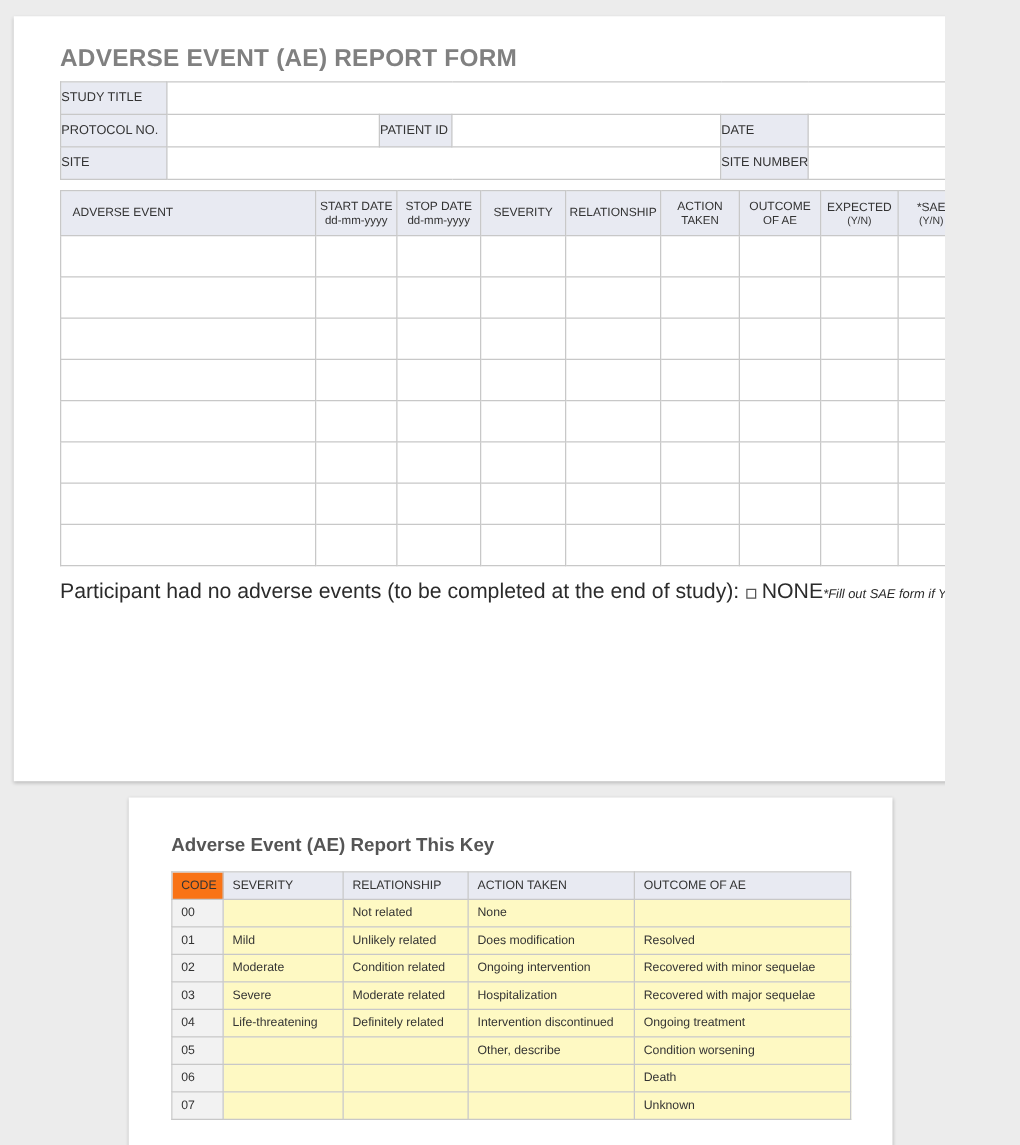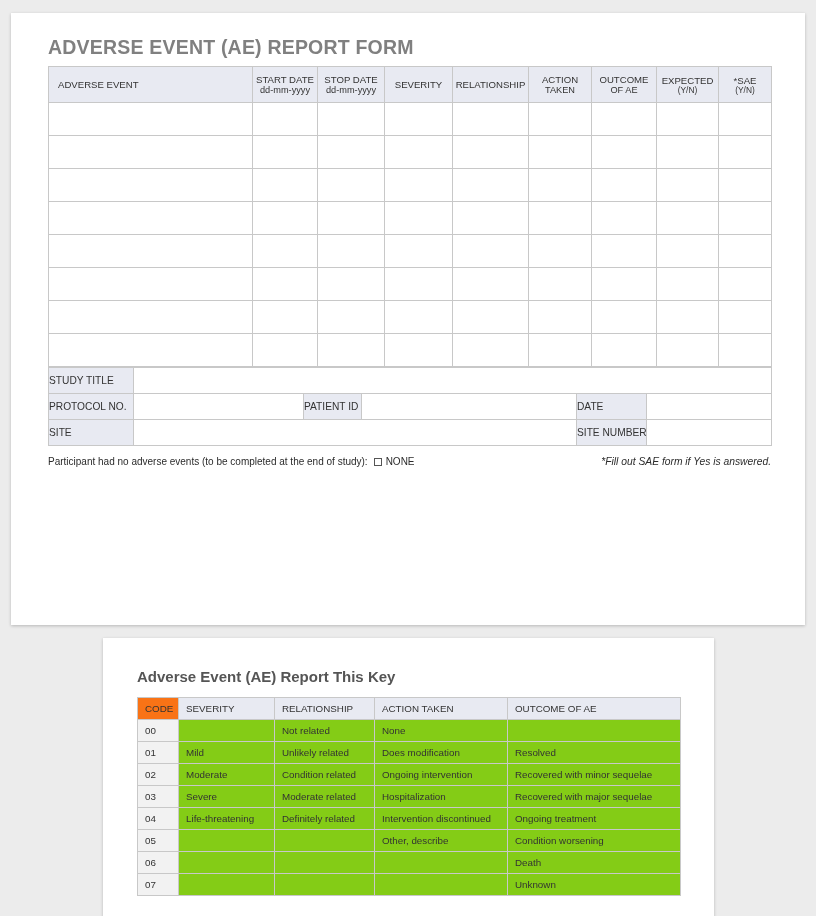--- a/index.html
+++ b/index.html
@@ -5,21 +5,21 @@
   * { box-sizing: border-box; }
   html, body {
     margin: 0; padding: 0;
     width: 816px; height: 916px;
     background: #ececec;
     font-family: "Liberation Sans", sans-serif;
     -webkit-font-smoothing: antialiased;
   }
   .canvas {
     position: relative;
-    width: 816px; height: 916px;
+    width: 756px; height: 916px;
     background: #ececec;
     overflow: hidden;
   }
 
   
   .page {
     position: absolute;
     background: #ffffff;
     box-shadow: 0 1px 3px rgba(0,0,0,0.22);
   }
@@ -88,21 +88,21 @@
   .ae-table td.cell { height: 33px; background: #fff; }
 
   
   .foot-row {
     margin-top: 10px;
     display: flex;
     align-items: baseline;
     width: 723px;
   }
   .foot-left {
-    font-size: 10px;
+    font-size: 17px;
     color: #2b2b2b;
     white-space: nowrap;
   }
   .chk {
     display: inline-block;
     width: 8px; height: 8px;
     border: 1px solid #555;
     margin: 0 4px 0 6px;
     vertical-align: -1px;
     background: #fff;
@@ -162,152 +162,35 @@
     table-layout: fixed;
   }
   table.key-table th, table.key-table td {
     border: 1px solid #c8c8c8;
     font-size: 9.8px;
     color: #333;
     text-align: left;
     padding: 0 0 0 7px;
     height: 22px;
     font-weight: normal;
-    background: #84cc16;
+    background: #fef9c3;
   }
   table.key-table th { background: #e8eaf2; }
   table.key-table td.code, table.key-table th.code { background: #f2f2f2; }
   table.key-table th.code { background: #f97316; }
 </style>
 </head>
 <body>
 
 <div class="canvas">
 
   <div class="page" id="page-1">
     <div class="p1-inner">
 
       <h1 class="form-title">ADVERSE EVENT (AE) REPORT FORM</h1>
-
-      <table class="grid ae-table">
-        <colgroup>
-          <col style="width:204px">
-            <col style="width:65px">
-            <col style="width:67px">
-          <col style="width:68px">
-            <col style="width:76px">
-            <col style="width:63px">
-          <col style="width:65px">
-            <col style="width:62px">
-            <col style="width:53px">
-        </colgroup>
-        <thead>
-          <tr>
-              <th class="left"><span>ADVERSE EVENT</span></th>
-              <th><span>START DATE</span><span class="sub">dd-mm-yyyy</span></th>
-              <th><span>STOP DATE</span><span class="sub">dd-mm-yyyy</span></th>
-              <th><span>SEVERITY</span></th>
-              <th><span>RELATIONSHIP</span></th>
-              <th><span>ACTION</span><span class="sub">TAKEN</span></th>
-              <th><span>OUTCOME</span><span class="sub">OF AE</span></th>
-              <th><span>EXPECTED</span><span class="tiny">(Y/N)</span></th>
-              <th><span>*SAE</span><span class="tiny">(Y/N)</span></th>
-            </tr>
-        </thead>
-        <tbody>
-            <tr>
-              <td class="cell"></td>
-              <td class="cell"></td>
-              <td class="cell"></td>
-              <td class="cell"></td>
-              <td class="cell"></td>
-              <td class="cell"></td>
-              <td class="cell"></td>
-              <td class="cell"></td>
-              <td class="cell"></td>
-            </tr>
-            <tr>
-              <td class="cell"></td>
-              <td class="cell"></td>
-              <td class="cell"></td>
-              <td class="cell"></td>
-              <td class="cell"></td>
-              <td class="cell"></td>
-              <td class="cell"></td>
-              <td class="cell"></td>
-              <td class="cell"></td>
-            </tr>
-            <tr>
-              <td class="cell"></td>
-              <td class="cell"></td>
-              <td class="cell"></td>
-              <td class="cell"></td>
-              <td class="cell"></td>
-              <td class="cell"></td>
-              <td class="cell"></td>
-              <td class="cell"></td>
-              <td class="cell"></td>
-            </tr>
-            <tr>
-              <td class="cell"></td>
-              <td class="cell"></td>
-              <td class="cell"></td>
-              <td class="cell"></td>
-              <td class="cell"></td>
-              <td class="cell"></td>
-              <td class="cell"></td>
-              <td class="cell"></td>
-              <td class="cell"></td>
-            </tr>
-            <tr>
-              <td class="cell"></td>
-              <td class="cell"></td>
-              <td class="cell"></td>
-              <td class="cell"></td>
-              <td class="cell"></td>
-              <td class="cell"></td>
-              <td class="cell"></td>
-              <td class="cell"></td>
-              <td class="cell"></td>
-            </tr>
-            <tr>
-              <td class="cell"></td>
-              <td class="cell"></td>
-              <td class="cell"></td>
-              <td class="cell"></td>
-              <td class="cell"></td>
-              <td class="cell"></td>
-              <td class="cell"></td>
-              <td class="cell"></td>
-              <td class="cell"></td>
-            </tr>
-            <tr>
-              <td class="cell"></td>
-              <td class="cell"></td>
-              <td class="cell"></td>
-              <td class="cell"></td>
-              <td class="cell"></td>
-              <td class="cell"></td>
-              <td class="cell"></td>
-              <td class="cell"></td>
-              <td class="cell"></td>
-            </tr>
-            <tr>
-              <td class="cell"></td>
-              <td class="cell"></td>
-              <td class="cell"></td>
-              <td class="cell"></td>
-              <td class="cell"></td>
-              <td class="cell"></td>
-              <td class="cell"></td>
-              <td class="cell"></td>
-              <td class="cell"></td>
-            </tr>
-          </tbody>
-      </table>
 
       <table class="grid info-table">
         <colgroup>
           <col style="width:85px">
             <col style="width:170px">
             <col style="width:58px">
           <col style="width:215px">
             <col style="width:70px">
             <col style="width:125px">
         </colgroup>
@@ -326,20 +209,137 @@
           </tr>
           <tr>
             <td class="lbl">SITE</td>
             <td class="val" colspan="3"></td>
             <td class="lbl">SITE NUMBER</td>
             <td class="val"></td>
           </tr>
         </tbody>
       </table>
 
+      <table class="grid ae-table">
+        <colgroup>
+          <col style="width:204px">
+            <col style="width:65px">
+            <col style="width:67px">
+          <col style="width:68px">
+            <col style="width:76px">
+            <col style="width:63px">
+          <col style="width:65px">
+            <col style="width:62px">
+            <col style="width:53px">
+        </colgroup>
+        <thead>
+          <tr>
+              <th class="left"><span>ADVERSE EVENT</span></th>
+              <th><span>START DATE</span><span class="sub">dd-mm-yyyy</span></th>
+              <th><span>STOP DATE</span><span class="sub">dd-mm-yyyy</span></th>
+              <th><span>SEVERITY</span></th>
+              <th><span>RELATIONSHIP</span></th>
+              <th><span>ACTION</span><span class="sub">TAKEN</span></th>
+              <th><span>OUTCOME</span><span class="sub">OF AE</span></th>
+              <th><span>EXPECTED</span><span class="tiny">(Y/N)</span></th>
+              <th><span>*SAE</span><span class="tiny">(Y/N)</span></th>
+            </tr>
+        </thead>
+        <tbody>
+            <tr>
+              <td class="cell"></td>
+              <td class="cell"></td>
+              <td class="cell"></td>
+              <td class="cell"></td>
+              <td class="cell"></td>
+              <td class="cell"></td>
+              <td class="cell"></td>
+              <td class="cell"></td>
+              <td class="cell"></td>
+            </tr>
+            <tr>
+              <td class="cell"></td>
+              <td class="cell"></td>
+              <td class="cell"></td>
+              <td class="cell"></td>
+              <td class="cell"></td>
+              <td class="cell"></td>
+              <td class="cell"></td>
+              <td class="cell"></td>
+              <td class="cell"></td>
+            </tr>
+            <tr>
+              <td class="cell"></td>
+              <td class="cell"></td>
+              <td class="cell"></td>
+              <td class="cell"></td>
+              <td class="cell"></td>
+              <td class="cell"></td>
+              <td class="cell"></td>
+              <td class="cell"></td>
+              <td class="cell"></td>
+            </tr>
+            <tr>
+              <td class="cell"></td>
+              <td class="cell"></td>
+              <td class="cell"></td>
+              <td class="cell"></td>
+              <td class="cell"></td>
+              <td class="cell"></td>
+              <td class="cell"></td>
+              <td class="cell"></td>
+              <td class="cell"></td>
+            </tr>
+            <tr>
+              <td class="cell"></td>
+              <td class="cell"></td>
+              <td class="cell"></td>
+              <td class="cell"></td>
+              <td class="cell"></td>
+              <td class="cell"></td>
+              <td class="cell"></td>
+              <td class="cell"></td>
+              <td class="cell"></td>
+            </tr>
+            <tr>
+              <td class="cell"></td>
+              <td class="cell"></td>
+              <td class="cell"></td>
+              <td class="cell"></td>
+              <td class="cell"></td>
+              <td class="cell"></td>
+              <td class="cell"></td>
+              <td class="cell"></td>
+              <td class="cell"></td>
+            </tr>
+            <tr>
+              <td class="cell"></td>
+              <td class="cell"></td>
+              <td class="cell"></td>
+              <td class="cell"></td>
+              <td class="cell"></td>
+              <td class="cell"></td>
+              <td class="cell"></td>
+              <td class="cell"></td>
+              <td class="cell"></td>
+            </tr>
+            <tr>
+              <td class="cell"></td>
+              <td class="cell"></td>
+              <td class="cell"></td>
+              <td class="cell"></td>
+              <td class="cell"></td>
+              <td class="cell"></td>
+              <td class="cell"></td>
+              <td class="cell"></td>
+              <td class="cell"></td>
+            </tr>
+          </tbody>
+      </table>
+
       <div class="foot-row">
         <div class="foot-left">
           <span>Participant had no adverse events (to be completed at the end of study):</span><span class="chk"></span><span>NONE</span>
         </div>
         <div class="foot-right">*Fill out SAE form if Yes is answered.</div>
       </div>
 
 
     </div>
   </div>

